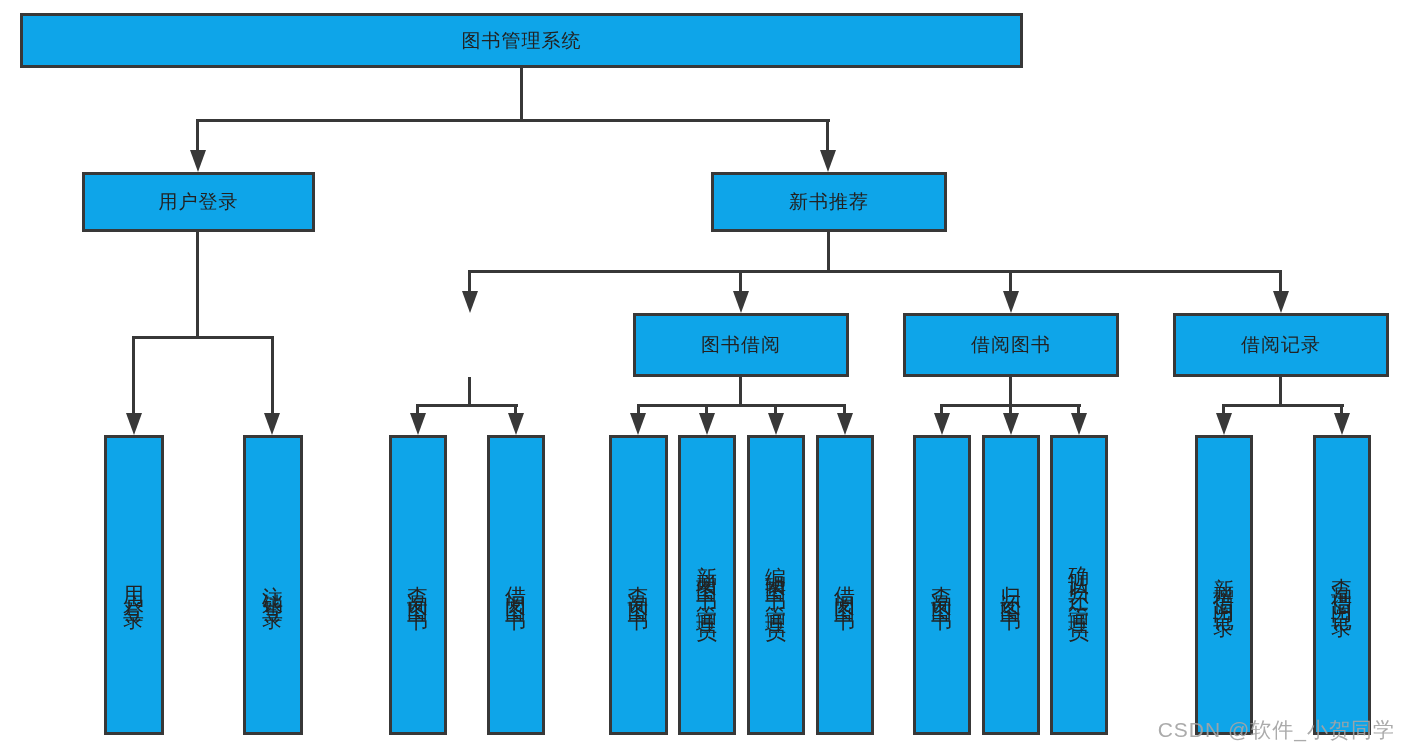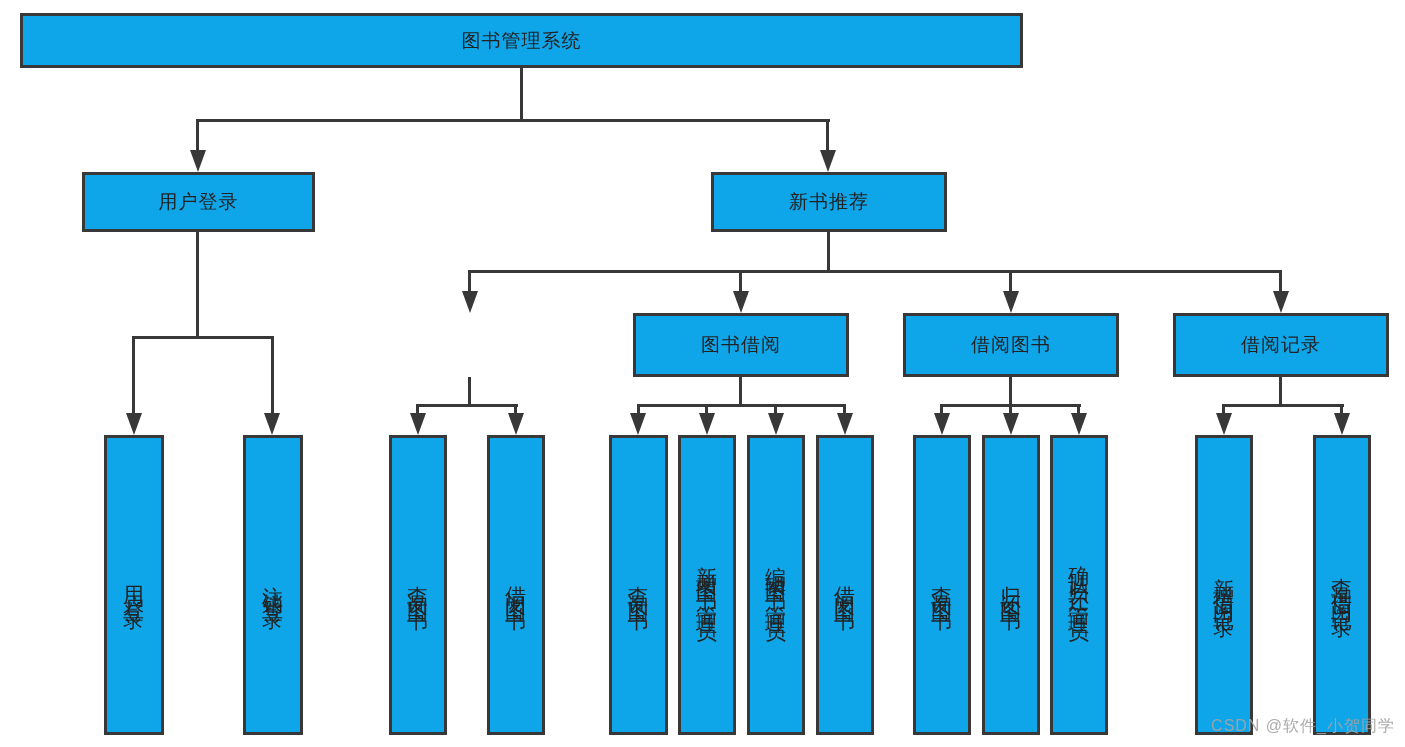--- a/index.html
+++ b/index.html
@@ -32,21 +32,21 @@
   .hl{position:absolute;height:3px;background:#383838;}
   .arr{
     position:absolute;width:0;height:0;
     border-left:8px solid transparent;
     border-right:8px solid transparent;
     border-top:22px solid #383838;
   }
   .watermark{
     position:absolute;
     top:716px;right:10px;
-    font-size:16px;
+    font-size:21px;
     color:rgba(164,164,164,0.92);
     letter-spacing:1px;
     z-index:5;
   }
 </style>
 </head>
 <body>
 
 <div class="canvas">
 

